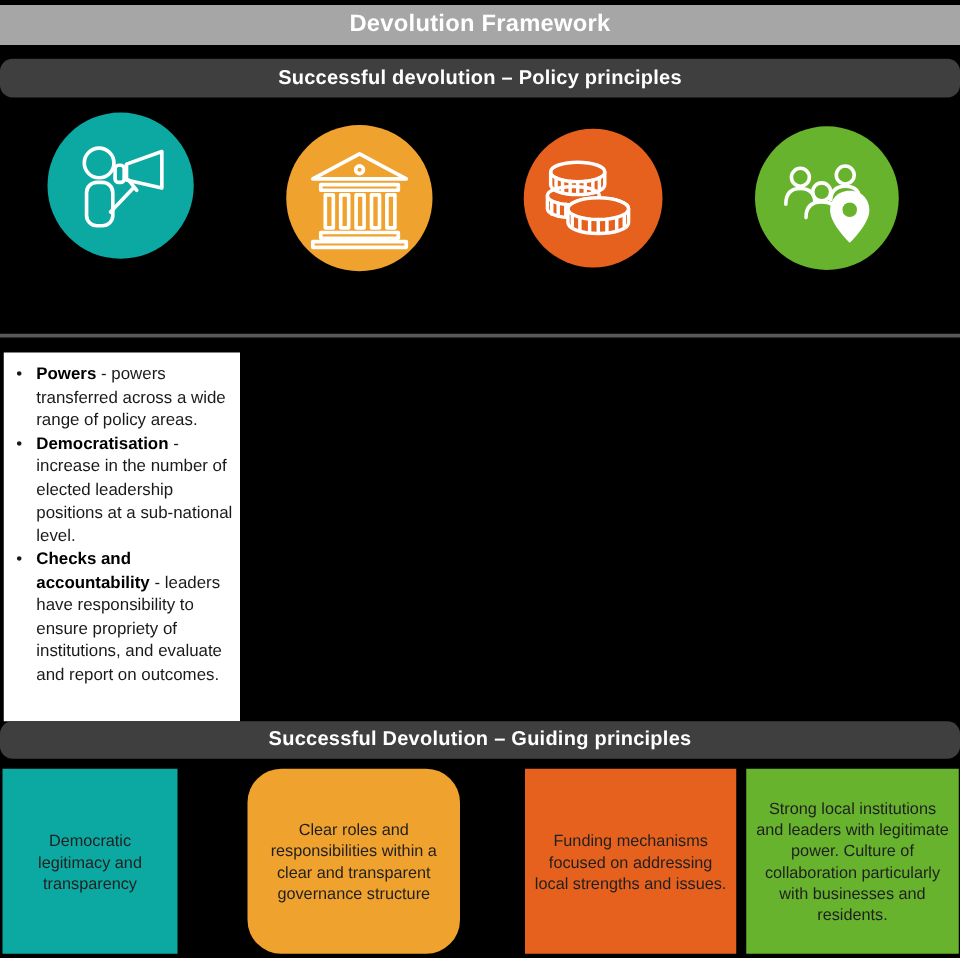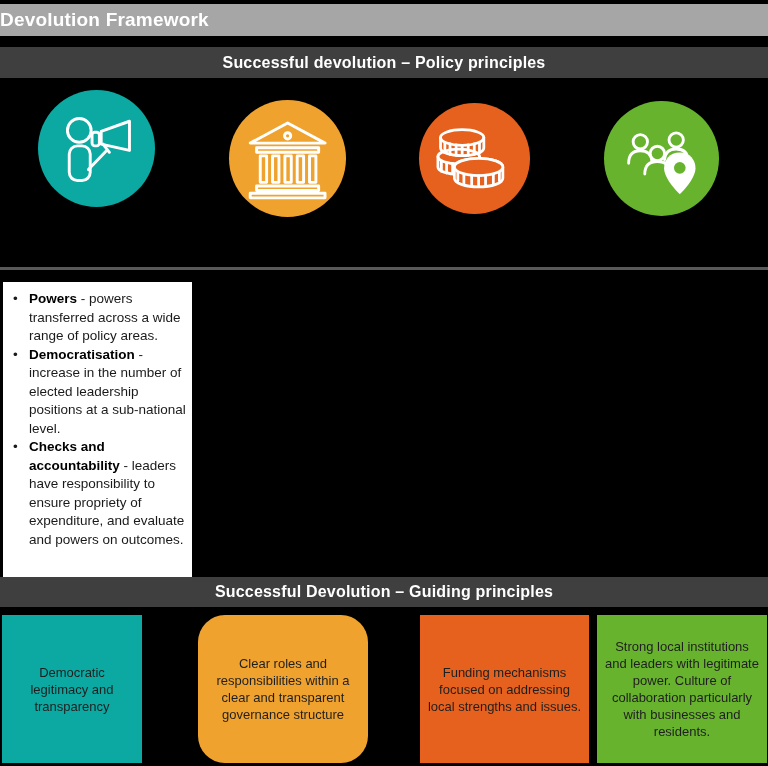--- a/index.html
+++ b/index.html
@@ -3,26 +3,26 @@
 <meta charset="utf-8">
 <style>
   html,body{margin:0;padding:0;background:#000;}
   .poster{
     position:relative;width:768px;height:766px;background:var(--background,#000);
     font-family:"Liberation Sans",sans-serif;overflow:hidden;
   }
   
   .title-bar{
     position:absolute;left:0;top:4px;width:768px;height:32px;
-    background:var(--title_bar);display:flex;align-items:center;justify-content:flex-start;
+    background:var(--title_bar);display:flex;align-items:center;justify-content:center;
   }
   .title-bar span{color:#fff;font-size:19px;font-weight:bold;letter-spacing:.2px;}
   .section-bar{
     position:absolute;left:0;width:768px;height:31px;background:var(--section_bar);
-    display:flex;align-items:center;justify-content:center;
+    display:flex;align-items:center;justify-content:center;border-radius:10px;
   }
   .policy-bar{top:47px;}
   .guiding-bar{top:577px;height:30px;text-align:right;}
   .section-bar span{color:#fff;font-size:16px;font-weight:bold;letter-spacing:.2px;}
   
   .circle{position:absolute;border-radius:50%;display:flex;align-items:center;justify-content:center;}
   .circle svg{width:78%;height:78%;}
   .circle-1{left:38px;top:90px;width:117px;height:117px;background:var(--teal);}
   .circle-2{left:229px;top:100px;width:117px;height:117px;background:var(--amber);}
   .circle-3{left:419px;top:103px;width:111px;height:111px;background:var(--orange);}
@@ -123,21 +123,21 @@
   <div class="divider"></div>
 
   <div class="notes-box">
     <div class="bullet-row">
       <span class="btext"><b>Powers</b> <span>- powers transferred across a wide range of policy areas.</span></span>
     </div>
     <div class="bullet-row">
       <span class="btext"><b>Democratisation</b> <span>- increase in the number of elected leadership positions at a sub-national level.</span></span>
     </div>
     <div class="bullet-row">
-      <span class="btext"><b>Checks and accountability</b> <span>- leaders have responsibility to ensure propriety of expenditure, and evaluate and powers on outcomes.</span></span>
+      <span class="btext"><b>Checks and accountability</b> <span>- leaders have responsibility to ensure propriety of institutions, and evaluate and report on outcomes.</span></span>
     </div>
   </div>
 
   <div class="section-bar guiding-bar">
     <span>Successful Devolution – Guiding principles</span>
   </div>
 
   <div class="gbox gbox-1">
     <span>Democratic legitimacy and transparency</span>
   </div>

